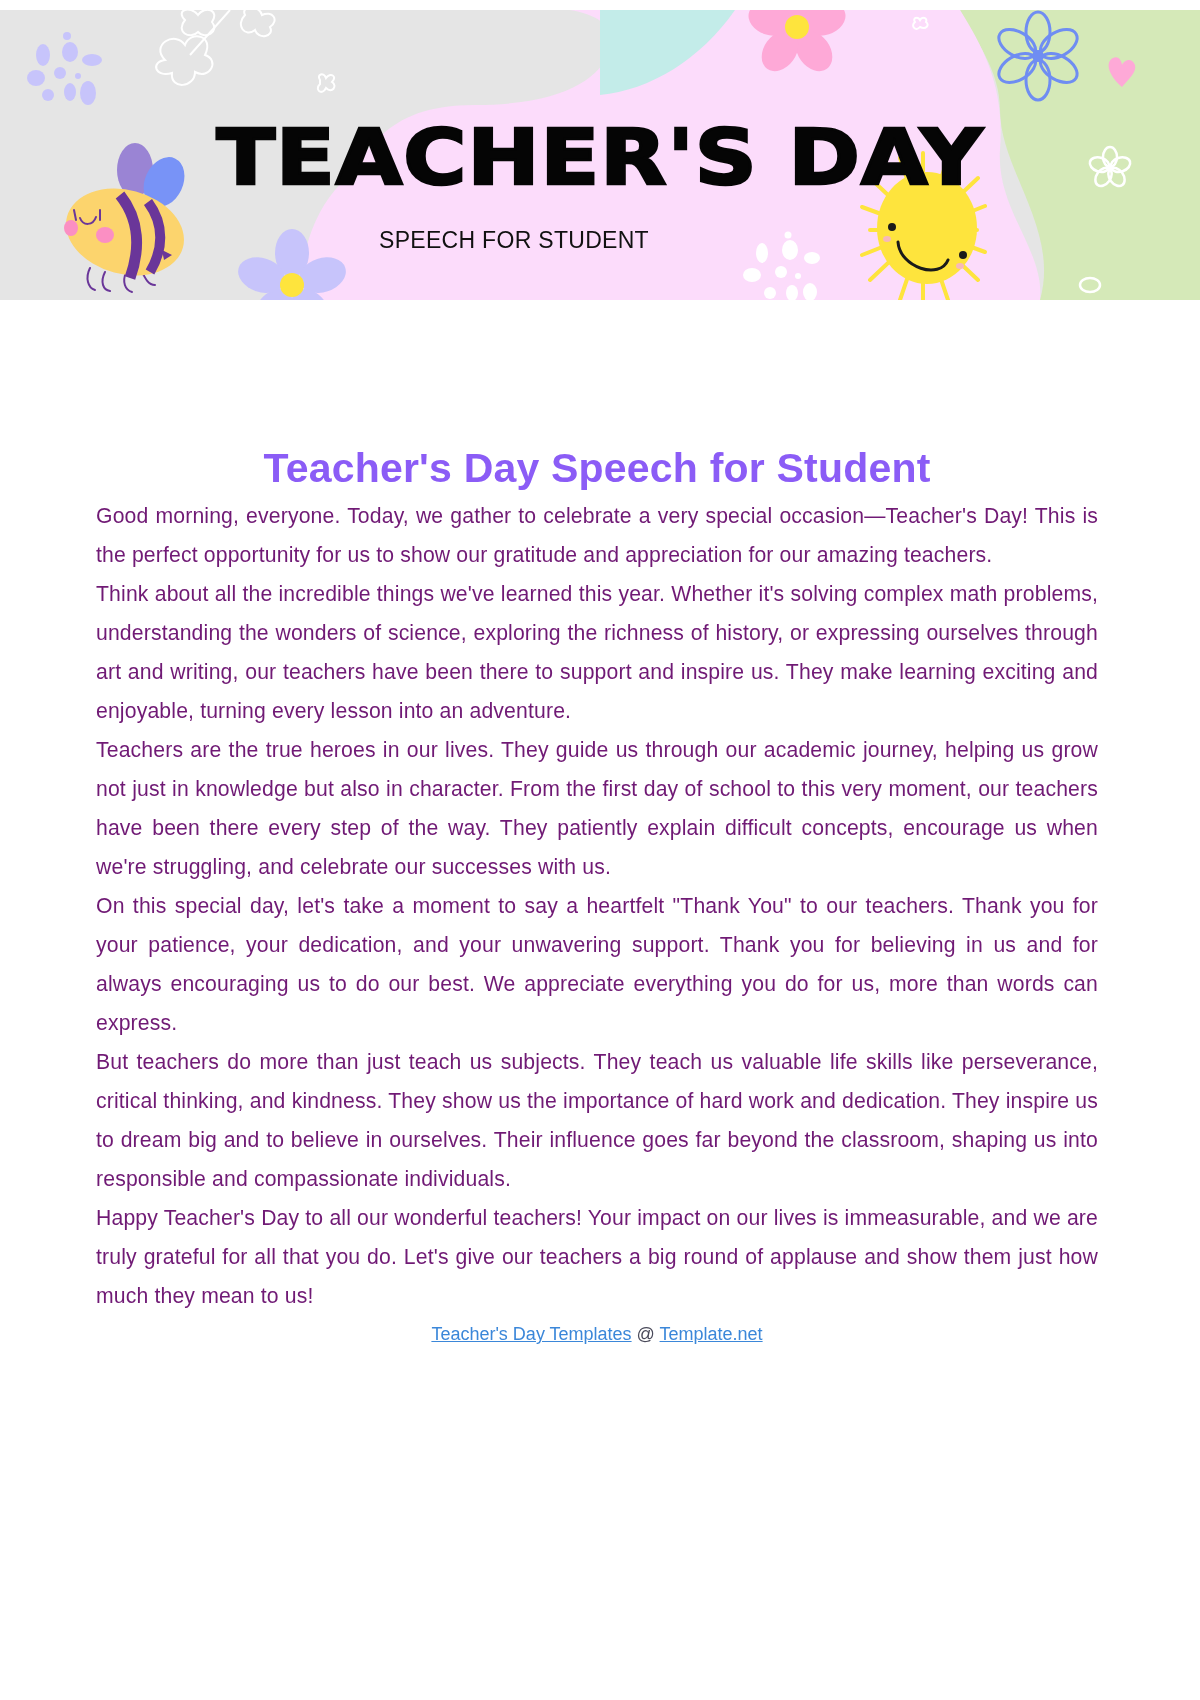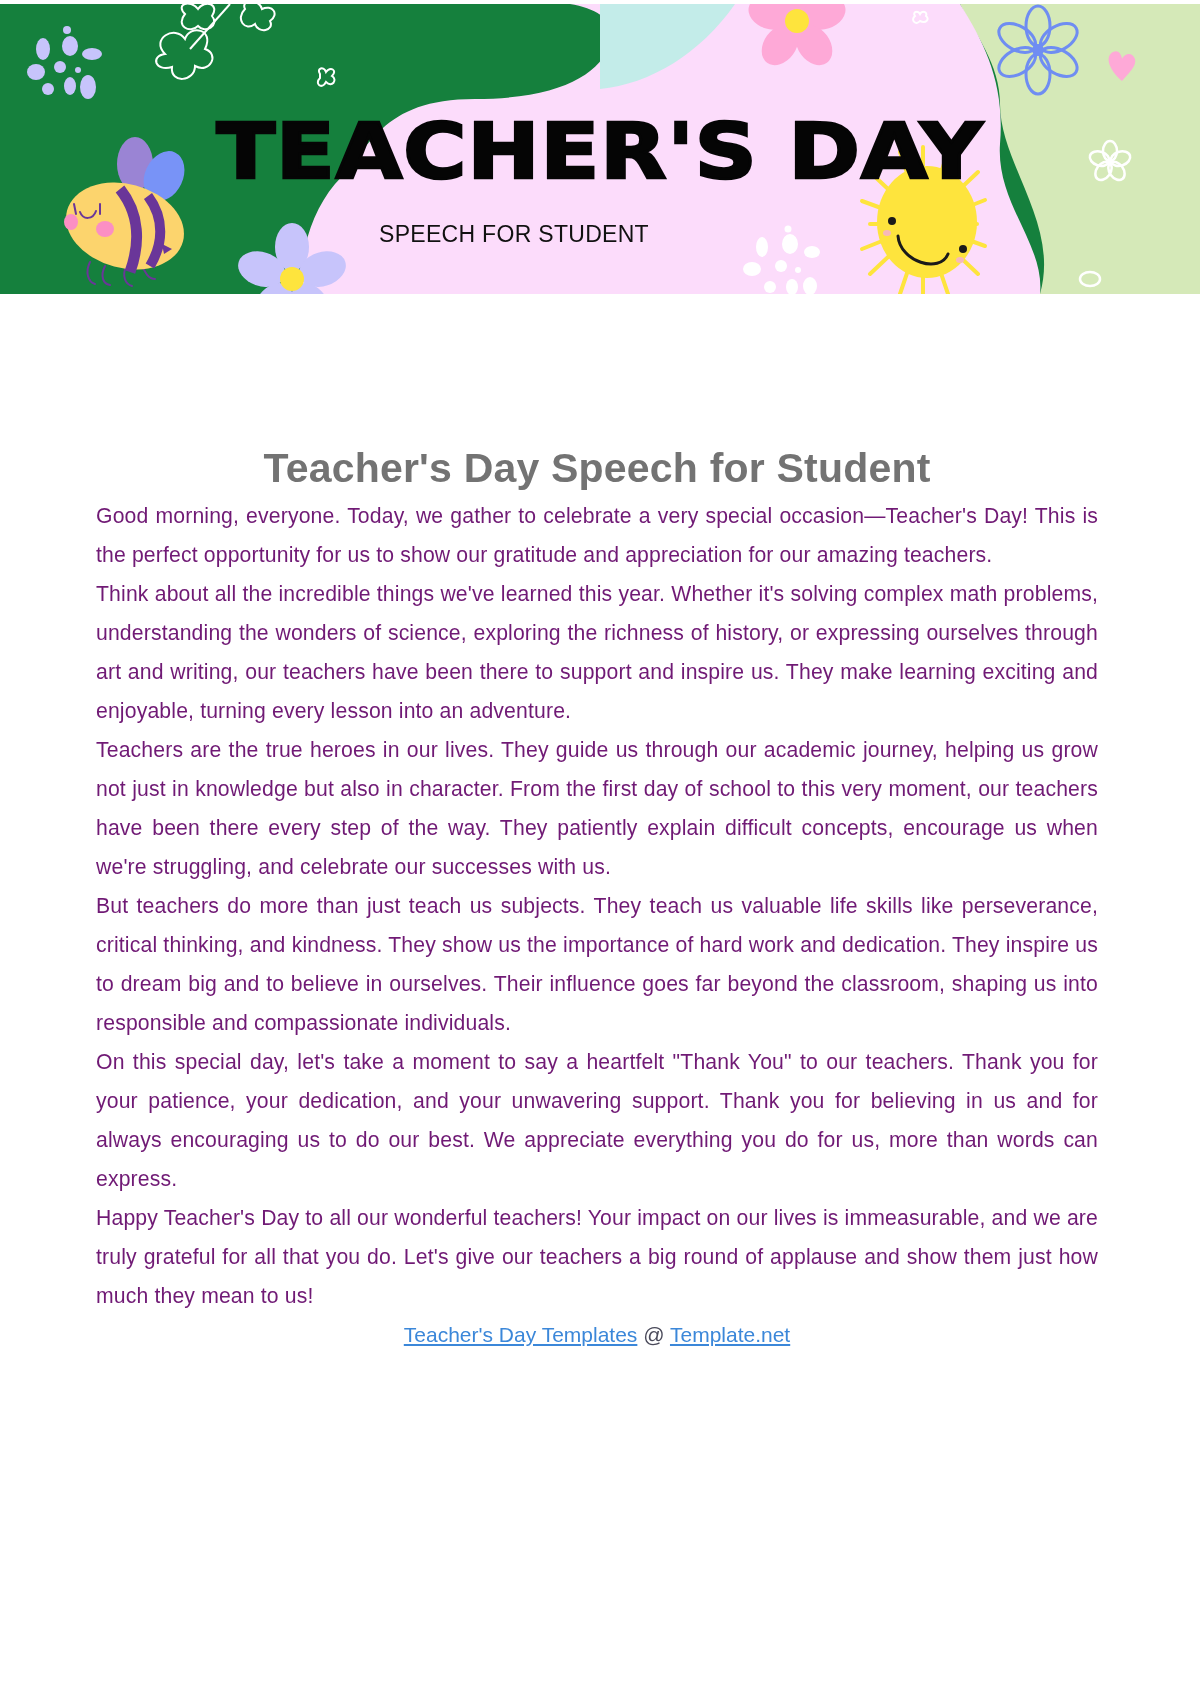--- a/index.html
+++ b/index.html
@@ -1,22 +1,22 @@
 <!DOCTYPE html>
 <html><head>
   <meta charset="utf-8">
   <style>
     * { margin: 0; padding: 0; box-sizing: border-box; }
     html, body { width: 1200px; height: 1700px; background: #ffffff; overflow: hidden; }
     body { font-family: "Liberation Sans", "DejaVu Sans", sans-serif; color: #454555; position: relative; }
 
     
     .banner {
-      position: absolute; left: 0; top: 4px; width: 1200px; height: 290px;
-      overflow: hidden; background: #15803d;
+      position: absolute; left: 0; top: 10px; width: 1200px; height: 290px;
+      overflow: hidden; background: #e5e5e5;
     }
     .banner svg.bg { position: absolute; left: 0; top: 0; }
     .banner-title {
       position: absolute; left: 0; width: 1200px; top: 104px;
       text-align: center;
       font-family: "DejaVu Sans", "Liberation Sans", sans-serif;
       font-weight: 900; font-size: 86px; letter-spacing: 1px;
       color: #050505;
       -webkit-text-stroke: 3px #050505;
       transform: scaleY(0.9);
@@ -26,30 +26,30 @@
       position: absolute; left: 0; width: 1028px; top: 217px;
       text-align: center;
       font-family: "Liberation Sans", sans-serif;
       font-size: 23px; letter-spacing: 0.3px; color: #111111;
     }
 
     
     .doc { position: absolute; left: 96px; top: 440px; width: 1002px; }
     .doc-title {
       text-align: center; font-family: "Liberation Sans", sans-serif;
-      font-weight: 700; font-size: 41px; color: #737373; line-height: 56px;
+      font-weight: 700; font-size: 41px; color: #8b5cf6; line-height: 56px;
       letter-spacing: 0.2px;
     }
     .para {
       font-family: "Liberation Sans", sans-serif;
       font-size: 21.2px; line-height: 39px; color: #701a75;
       text-align: justify; text-align-last: left; letter-spacing: 0.15px;
     }
     .footer-links {
-      text-align: center; font-size: 21px; line-height: 39px; color: #4a4a5a;
+      text-align: center; font-size: 18px; line-height: 39px; color: #4a4a5a;
       font-family: "Liberation Sans", sans-serif;
     }
     .footer-links a { color: #3b87d9; text-decoration: underline; }
   </style>
 </head>
 <body>
 
 <div class="banner">
   <svg class="bg" width="1200" height="290" viewBox="0 0 1200 290">
 
@@ -179,19 +179,19 @@
 
   <div class="banner-title">TEACHER'S DAY</div>
   <div class="banner-subtitle">SPEECH FOR STUDENT</div>
 </div>
 
 <div class="doc">
   <h1 class="doc-title">Teacher's Day Speech for Student</h1>
   <p class="para">Good morning, everyone. Today, we gather to celebrate a very special occasion—Teacher's Day! This is the perfect opportunity for us to show our gratitude and appreciation for our amazing teachers.</p>
   <p class="para">Think about all the incredible things we've learned this year. Whether it's solving complex math problems, understanding the wonders of science, exploring the richness of history, or expressing ourselves through art and writing, our teachers have been there to support and inspire us. They make learning exciting and enjoyable, turning every lesson into an adventure.</p>
   <p class="para">Teachers are the true heroes in our lives. They guide us through our academic journey, helping us grow not just in knowledge but also in character. From the first day of school to this very moment, our teachers have been there every step of the way. They patiently explain difficult concepts, encourage us when we're struggling, and celebrate our successes with us.</p>
+  <p class="para">On this special day, let's take a moment to say a heartfelt "Thank You" to our teachers. Thank you for your patience, your dedication, and your unwavering support. Thank you for believing in us and for always encouraging us to do our best. We appreciate everything you do for us, more than words can express.</p>
   <p class="para">But teachers do more than just teach us subjects. They teach us valuable life skills like perseverance, critical thinking, and kindness. They show us the importance of hard work and dedication. They inspire us to dream big and to believe in ourselves. Their influence goes far beyond the classroom, shaping us into responsible and compassionate individuals.</p>
-  <p class="para">On this special day, let's take a moment to say a heartfelt "Thank You" to our teachers. Thank you for your patience, your dedication, and your unwavering support. Thank you for believing in us and for always encouraging us to do our best. We appreciate everything you do for us, more than words can express.</p>
   <p class="para">Happy Teacher's Day to all our wonderful teachers! Your impact on our lives is immeasurable, and we are truly grateful for all that you do. Let's give our teachers a big round of applause and show them just how much they mean to us!</p>
   <div class="footer-links">
     <a href="#">Teacher's Day Templates</a><span> @ </span><a href="#">Template.net</a>
   </div>
 </div>
 
 </body></html>

